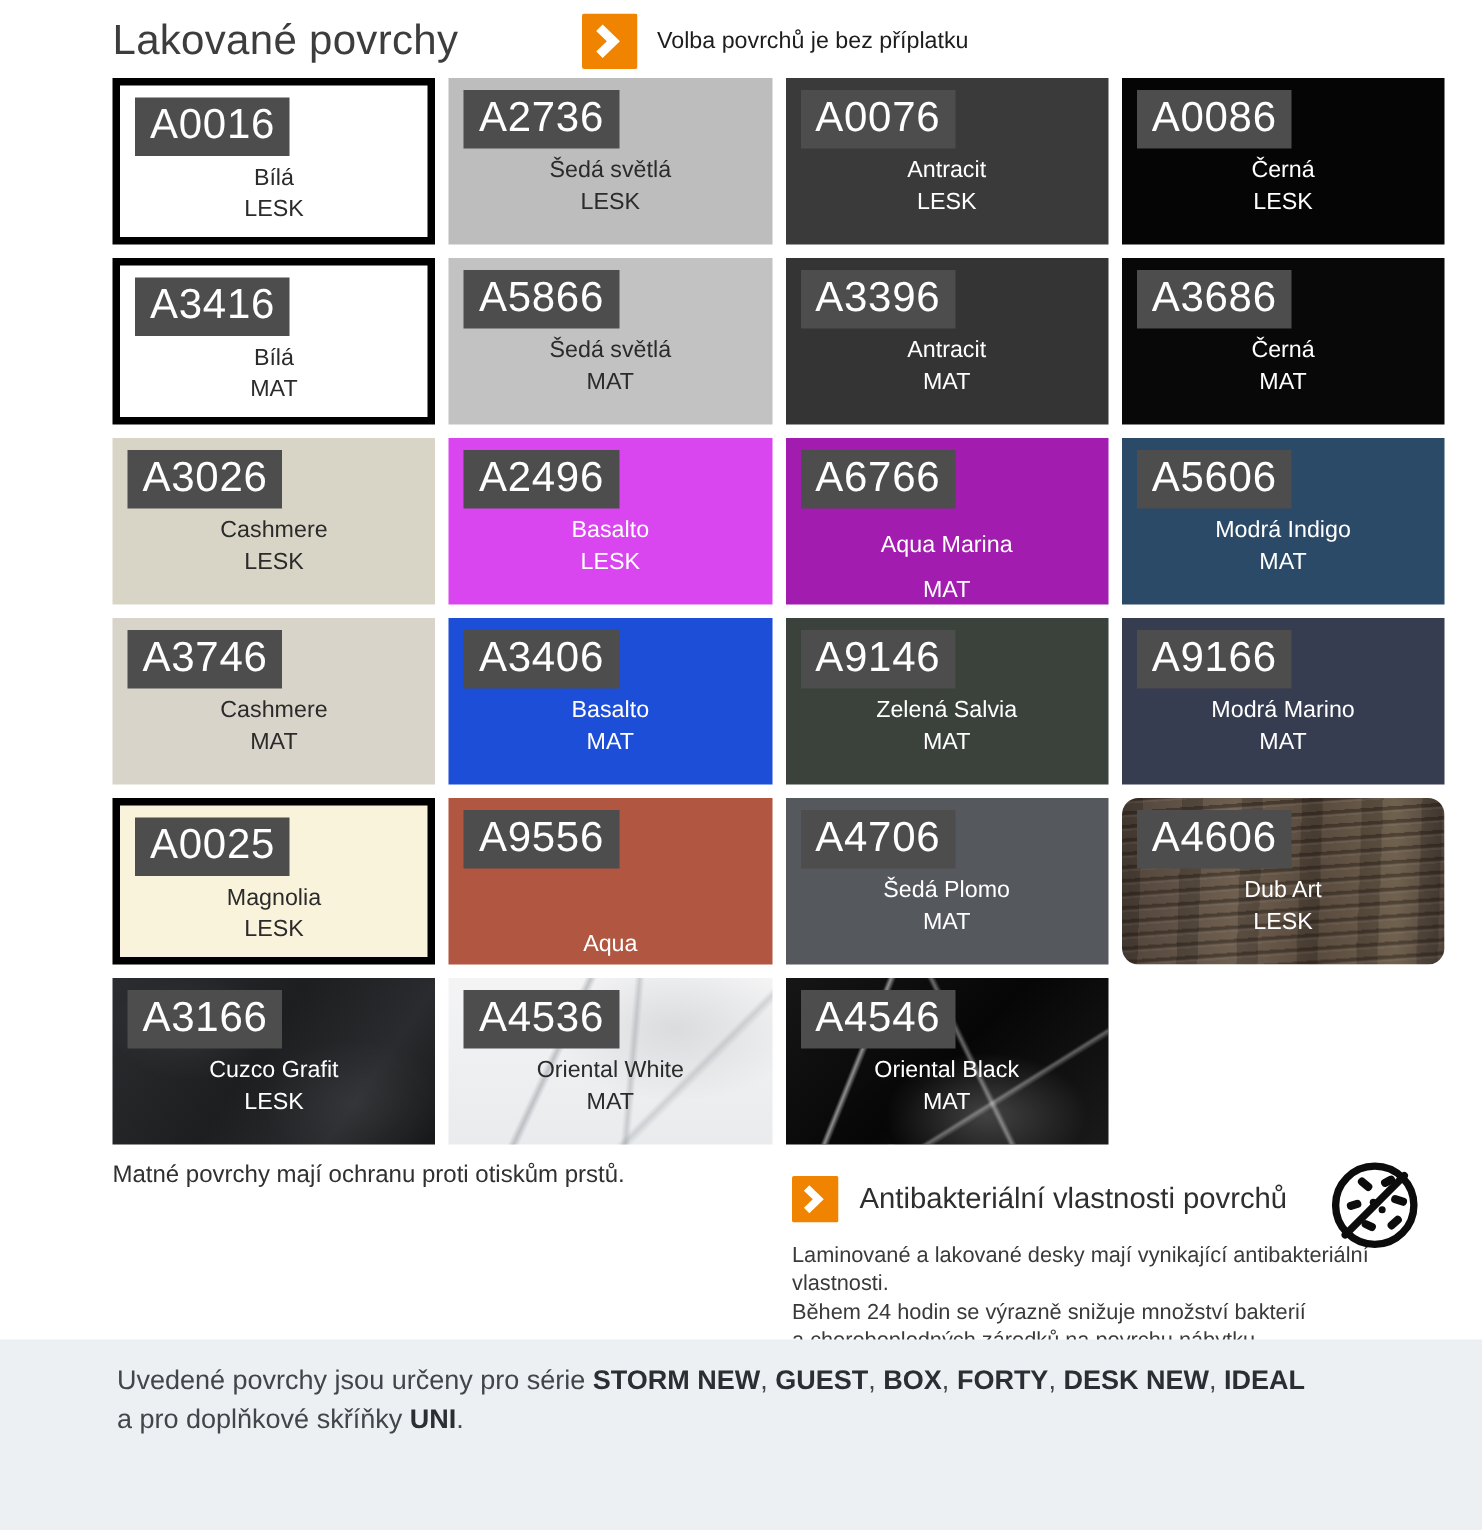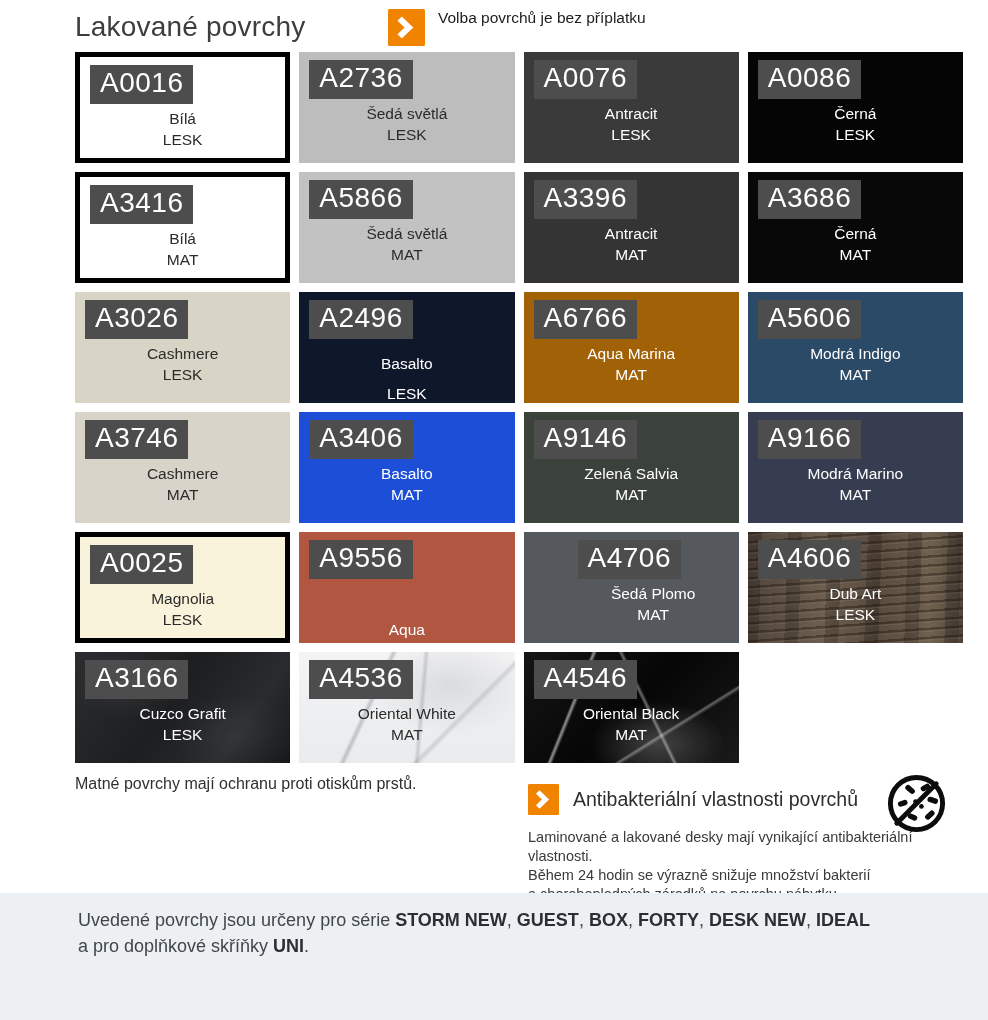--- a/index.html
+++ b/index.html
@@ -12,21 +12,21 @@
   .content { margin-left:75px; width:888px; }
 
   
   header.top { position:relative; height:52px; }
   h1.title {
     margin:0; padding-top:11px; font-size:28px; font-weight:300;
     letter-spacing:0.2px; color:#3d3d3d;
   }
   .top-note {
     position:absolute; left:313px; top:9px;
-    display:flex; align-items:flex-start; gap:13px;
+    display:flex; align-items:center; gap:13px;
   }
   .top-note .note-text { font-size:15.5px; color:#1d1d1d; }
 
   .arrow-icon { display:inline-flex; color:var(--accent,#f08300); }
   .arrow-icon.large svg { width:37px; height:37px; }
   .arrow-icon.small svg { width:31px; height:31px; }
 
   
   .grid {
     display:grid; grid-template-columns:repeat(4,1fr);
@@ -44,21 +44,21 @@
     font-size:28px; line-height:1.22; padding:1px 10px 4px;
     letter-spacing:0.5px;
   }
   .tname  { text-align:center; margin-top:6px; font-size:15.5px; }
   .tfinish{ text-align:center; margin-top:3px; font-size:15.5px; }
 
   
   .tex-wood { background:
     repeating-linear-gradient(176deg, rgba(18,10,5,0.35) 0 2px, rgba(255,255,255,0.06) 3px 4px, transparent 4px 9px),
     repeating-linear-gradient(92deg, rgba(0,0,0,0.18) 0 14px, transparent 14px 40px),
-    linear-gradient(90deg,#51443a,#6e5f50 35%,#584a3d 60%,#70614f 85%,#50433a); }
+    linear-gradient(90deg,#51443a,#6e5f50 35%,#584a3d 60%,#70614f 85%,#50433a); border-radius: 11px; }
   .tex-grafit { background:
     radial-gradient(80px 50px at 25% 30%, rgba(255,255,255,0.06), transparent 70%),
     radial-gradient(90px 60px at 75% 75%, rgba(255,255,255,0.05), transparent 70%),
     linear-gradient(125deg,#2c2d30 0%,#1d1e20 45%,#2a2b2e 75%,#161718 100%); }
   .tex-marble-white { background:
     linear-gradient(115deg, transparent 34%, rgba(120,126,133,0.40) 35.5%, transparent 37%),
     linear-gradient(95deg,  transparent 55%, rgba(130,136,142,0.33) 56.5%, transparent 58%),
     linear-gradient(135deg, transparent 68%, rgba(140,146,152,0.30) 69.5%, transparent 71.5%),
     radial-gradient(120px 70px at 70% 30%, rgba(150,155,160,0.25), transparent 70%),
     linear-gradient(180deg,#f4f4f5,#e9ebed); }
@@ -146,26 +146,26 @@
         <div class="tile tex-plain light" style="background: rgb(8, 8, 8);">
           <span class="badge">A3686</span>
           <span class="tname">Černá</span>
           <span class="tfinish">MAT</span>
         </div>
         <div class="tile tex-plain" style="background: rgb(217, 213, 198);">
           <span class="badge">A3026</span>
           <span class="tname">Cashmere</span>
           <span class="tfinish">LESK</span>
         </div>
-        <div class="tile tex-plain light" style="background: #0f172a; justify-content: space-between;">
+        <div class="tile tex-plain light" style="background: #d946ef;">
           <span class="badge">A2496</span>
           <span class="tname">Basalto</span>
           <span class="tfinish">LESK</span>
         </div>
-        <div class="tile tex-plain light" style="background: #a16207;">
+        <div class="tile tex-plain light" style="background: #a21caf; justify-content: space-between;">
           <span class="badge">A6766</span>
           <span class="tname">Aqua Marina</span>
           <span class="tfinish">MAT</span>
         </div>
         <div class="tile tex-plain light" style="background: rgb(43, 74, 103);">
           <span class="badge">A5606</span>
           <span class="tname">Modrá Indigo</span>
           <span class="tfinish">MAT</span>
         </div>
         <div class="tile tex-plain" style="background: rgb(216, 212, 201);">
@@ -191,21 +191,21 @@
         <div class="tile tex-plain bordered" style="background: rgb(250, 243, 220);">
           <span class="badge">A0025</span>
           <span class="tname">Magnolia</span>
           <span class="tfinish">LESK</span>
         </div>
         <div class="tile tex-plain light" style="background: rgb(177, 87, 65); gap: 36px;">
           <span class="badge">A9556</span>
           <span class="tname">Aqua</span>
           <span class="tfinish">MAT</span>
         </div>
-        <div class="tile tex-plain light" style="background: rgb(85, 88, 93); padding-left: 44px;">
+        <div class="tile tex-plain light" style="background: rgb(85, 88, 93);">
           <span class="badge">A4706</span>
           <span class="tname">Šedá Plomo</span>
           <span class="tfinish">MAT</span>
         </div>
         <div class="tile tex-wood light">
           <span class="badge">A4606</span>
           <span class="tname">Dub Art</span>
           <span class="tfinish">LESK</span>
         </div>
         <div class="tile tex-grafit light">

